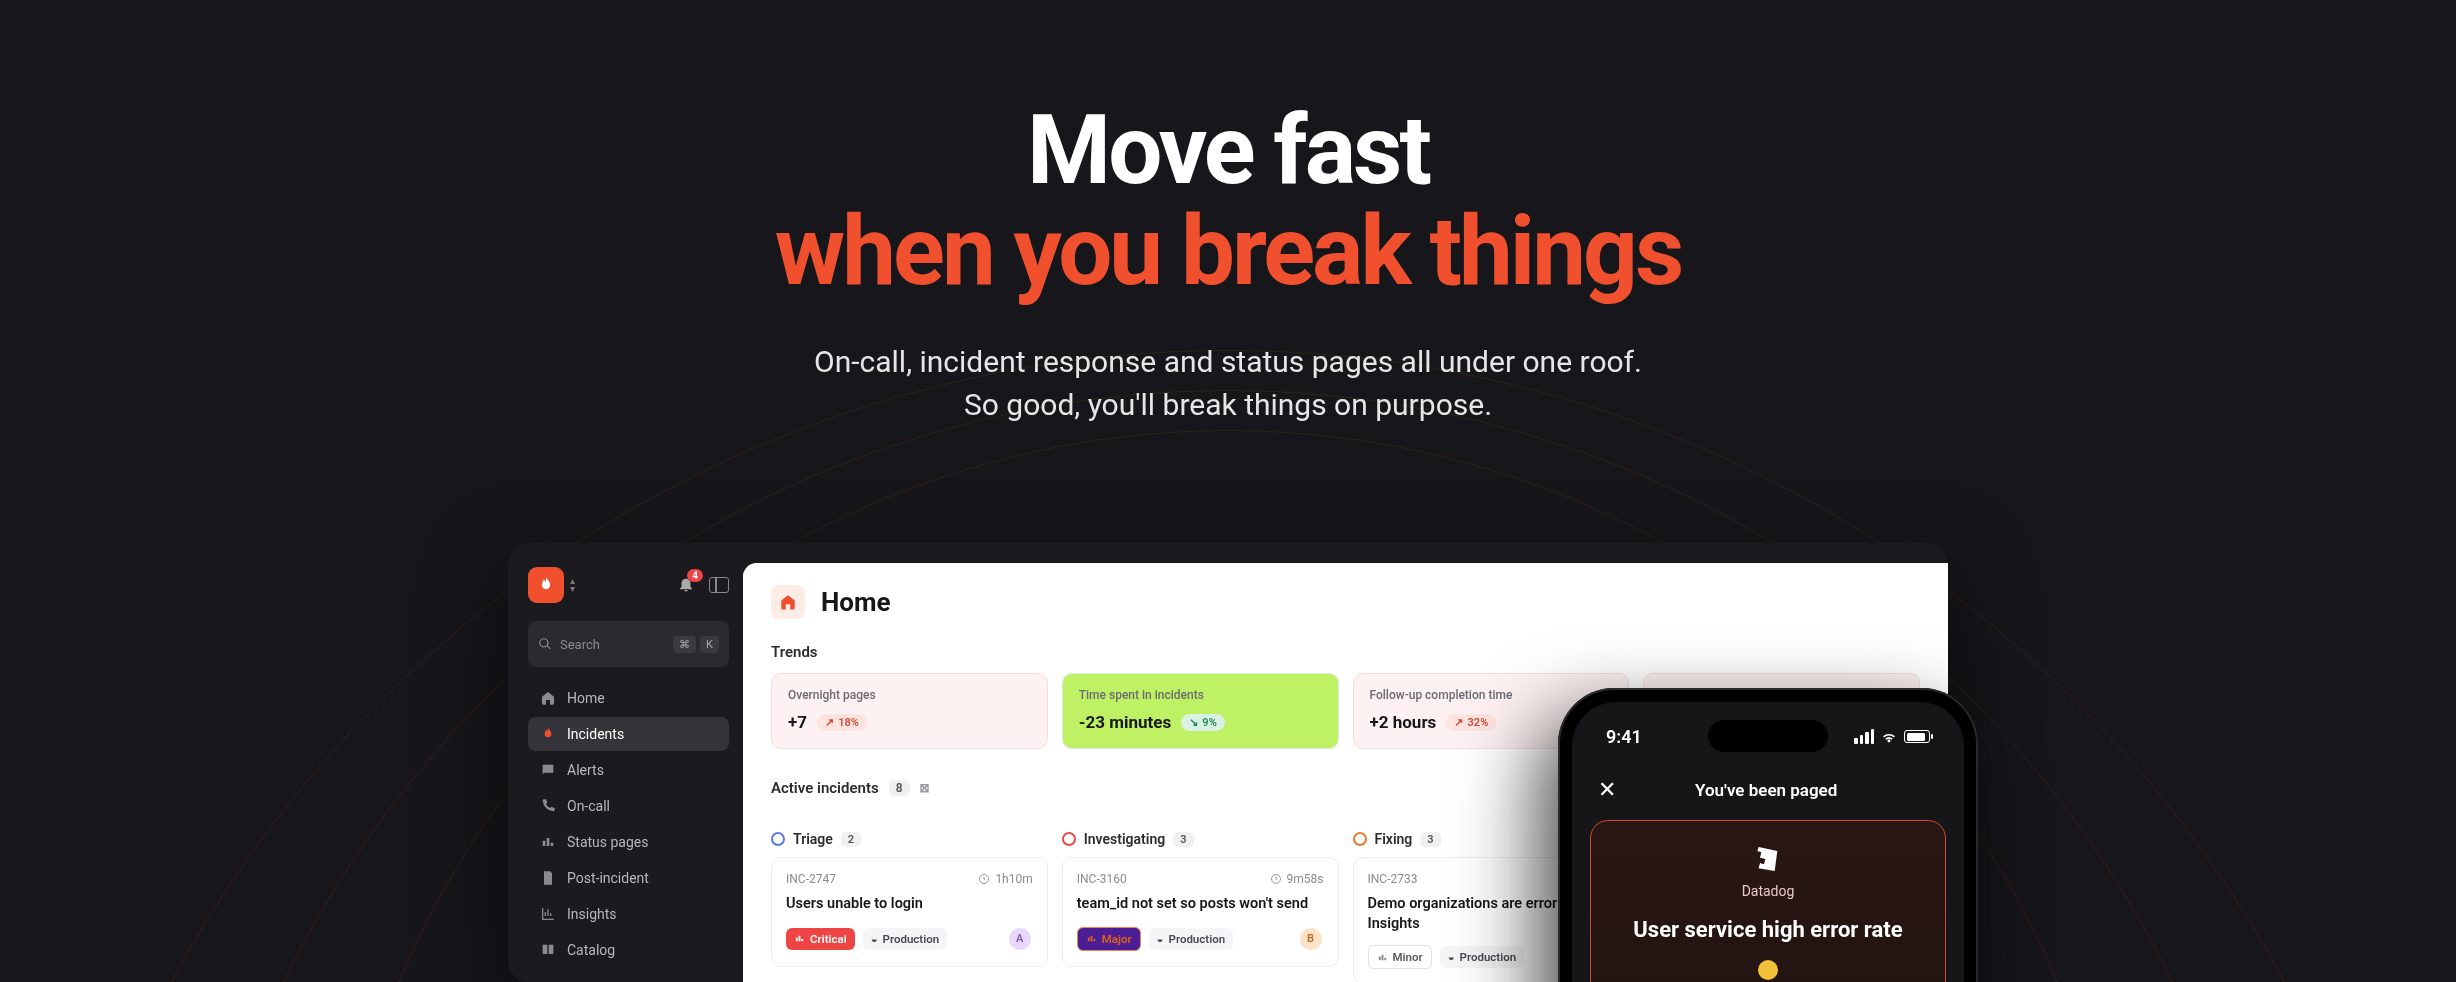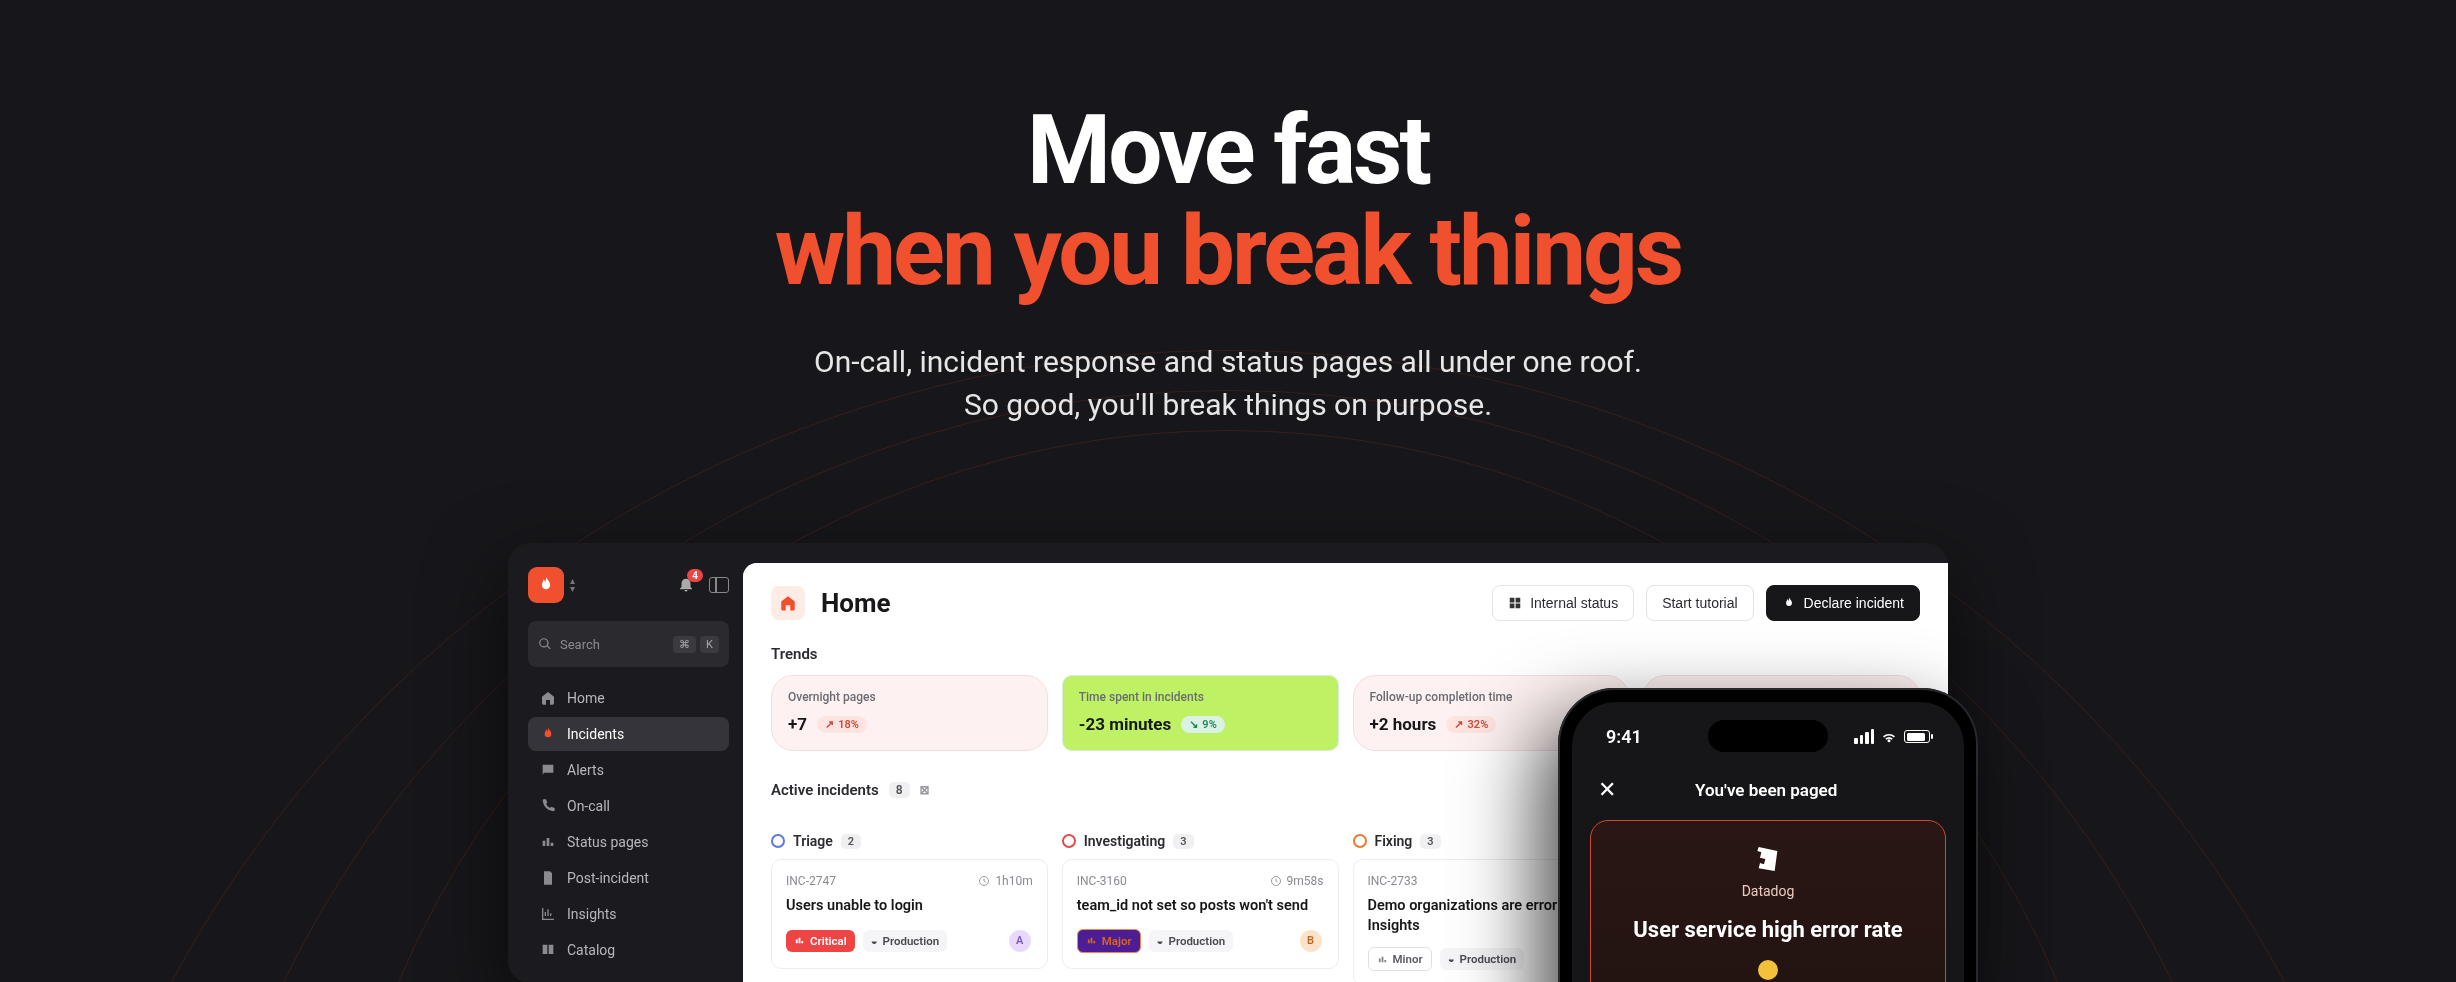--- a/index.html
+++ b/index.html
@@ -71,21 +71,21 @@
   .btn.primary { background:#17171a; color:#fff; border-color:#17171a; }
   .btn svg { width:14px; height:14px; }
 
   .section { padding:0 28px; }
   .sec-title { font-size:15px; font-weight:600; color:#2b2b30; margin:6px 0 12px; display:flex; align-items:center; gap:10px; }
   .sec-title .count { background:#f0f0f2; color:#555; font-size:12px; font-weight:600; border-radius:5px; padding:1px 7px; }
   .sec-title .x { color:#9a9aa0; font-size:12px; }
 
   .trends { display:flex; gap:14px; margin-bottom:24px; }
   .trend { flex:1; border-radius:10px; padding:14px 16px 16px; border:1px solid #eee; }
-  .trend.bad { background:#fdf1f1; border-color:#f6dcdc;border-radius:22px; }
+  .trend.bad { background:#fdf1f1; border-color:#f6dcdc; }
   .trend.good { background:#bef264; border-color:#d6ecdf; }
   .trend .tl { font-size:12px; color:#6b6b72; font-weight:500; }
   .trend .tv { margin-top:10px; display:flex; align-items:center; gap:10px; }
   .trend .tv .val { font-size:17px; font-weight:700; color:#17171a; }
   .pill { font-size:11px; font-weight:600; border-radius:999px; padding:2px 8px; display:inline-flex; align-items:center; gap:4px; }
   .pill.up { background:#fde4e1; color:#d24a34; }
   .pill.down { background:#d9f2e4; color:#1f8a55; }
 
   .ai-row { display:flex; align-items:center; }
   .ai-row .right { margin-left:auto; display:flex; gap:10px; }
@@ -268,37 +268,20 @@
 
       <main class="main">
         <div class="main-inner">
           <div class="m-header">
             <div class="hicon">
               <svg viewBox="0 0 24 24">
                   <path d="M3 10l9-7 9 7v10a2 2 0 01-2 2h-4v-7h-6v7H5a2 2 0 01-2-2V10z"></path>
                 </svg>
             </div>
             <h2>Home</h2>
-            <div class="m-actions">
-              <button class="btn">
-                <svg viewBox="0 0 24 24" fill="#333">
-                    <path d="M3 3h8v8H3V3zm10 0h8v8h-8V3zM3 13h8v8H3v-8zm10 0h8v8h-8v-8z"></path>
-                  </svg>
-                <span>Internal status</span>
-              </button>
-              <button class="btn">
-                <span>Start tutorial</span>
-              </button>
-              <button class="btn primary">
-                <svg viewBox="0 0 24 24" fill="#fff">
-                    <path d="M12 2c1 4 5 5 5 10a5 5 0 01-10 0c0-3 2-4 2-7 1 1 2 2 2 4 1-2 1-5 1-7z"></path>
-                  </svg>
-                <span>Declare incident</span>
-              </button>
-            </div>
           </div>
 
           <div class="section">
             <div class="sec-title">Trends</div>
             <div class="trends">
               <div class="trend bad">
                 <div class="tl">Overnight pages</div>
                 <div class="tv">
                     <span class="val">+7</span>
                   <span class="pill up">↗ <span>18%</span></span>

